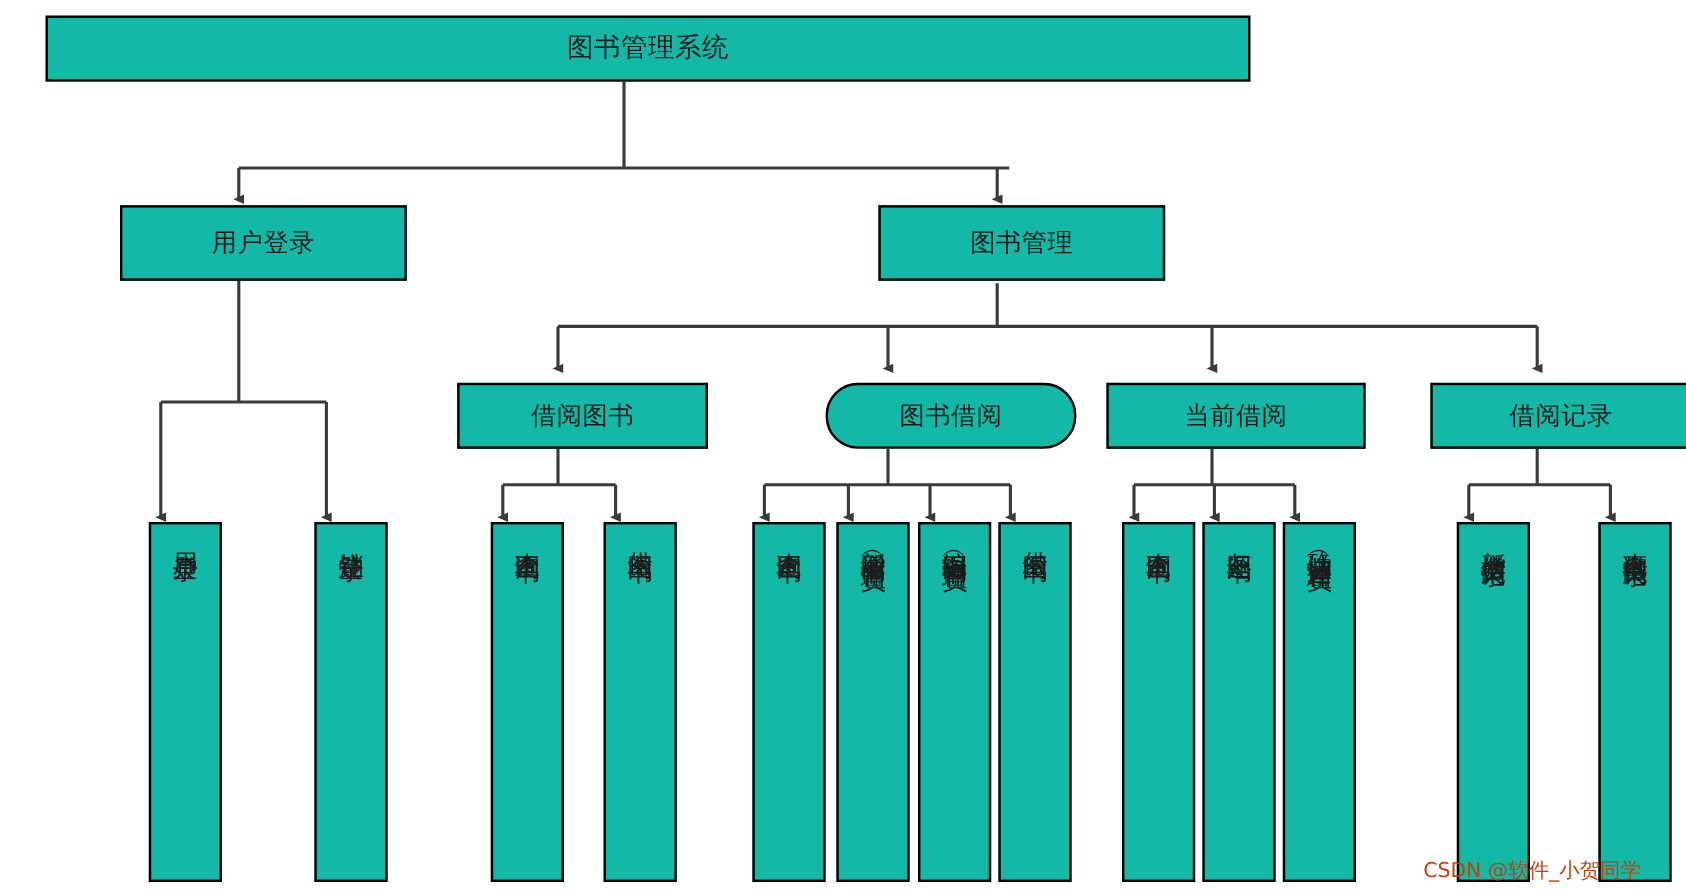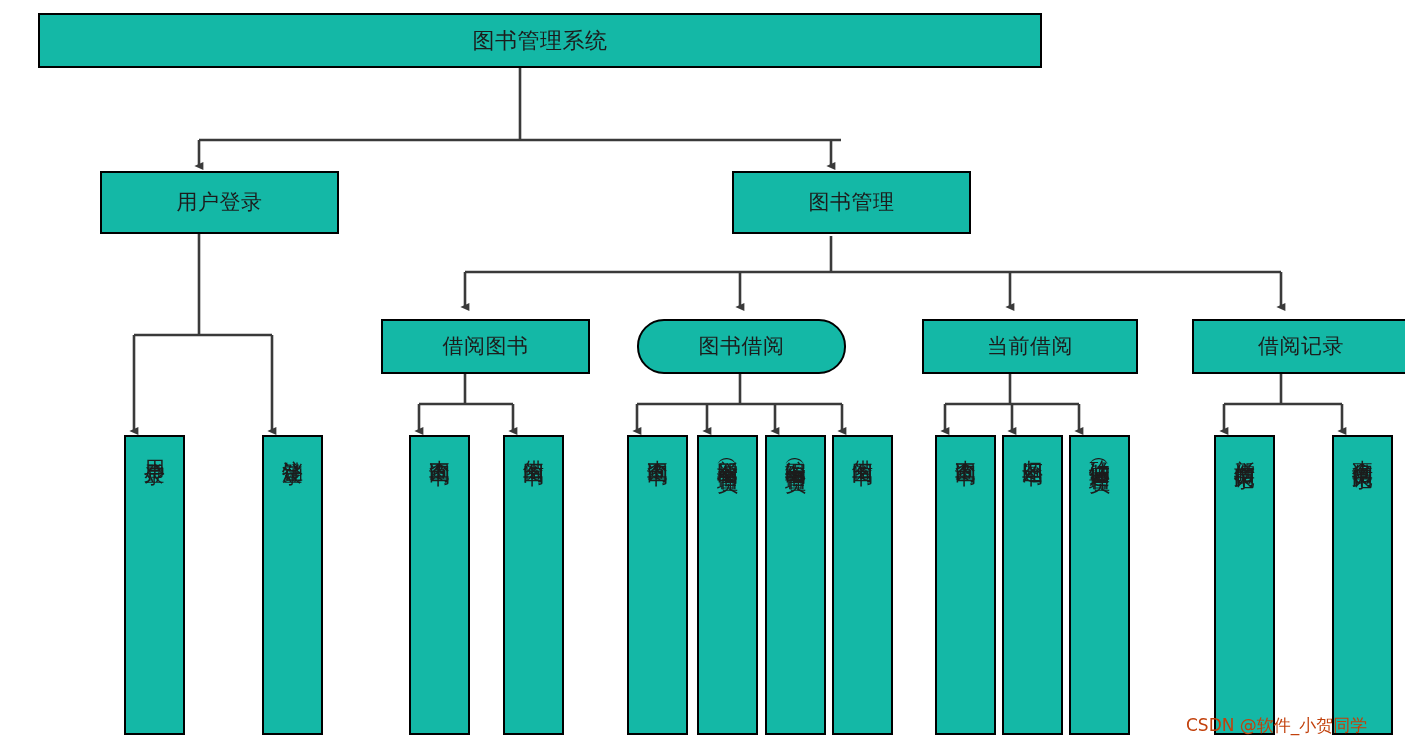--- a/index.html
+++ b/index.html
@@ -134,21 +134,21 @@
   <div class="node horizontal" style="left:80px; top:171px; width:239px; height:63px;">
     <span class="node-label">用户登录</span>
   </div>
   <div class="node horizontal" style="left:712px; top:171px; width:239px; height:63px;justify-content:center;">
     <span class="node-label">图书管理</span>
   </div>
 
   <div class="node horizontal" style="left:361px; top:319px; width:209px; height:55px;">
     <span class="node-label">借阅图书</span>
   </div>
-  <div class="node horizontal" style="left:617px; top:319px; width:209px; height:55px;border-radius:27px;">
+  <div class="node horizontal" style="left:668px; top:319px; width:209px; height:55px;border-radius:27px;">
     <span class="node-label">图书借阅</span>
   </div>
   <div class="node horizontal" style="left:1172px; top:319px; width:218px; height:55px;">
     <span class="node-label">借阅记录</span>
   </div>
   <div class="node horizontal" style="left:902px; top:319px; width:216px; height:55px;">
     <span class="node-label">当前借阅</span>
   </div>
 
   <div class="node vertical" style="left:104px; top:435px; width:61px; height:300px;">

